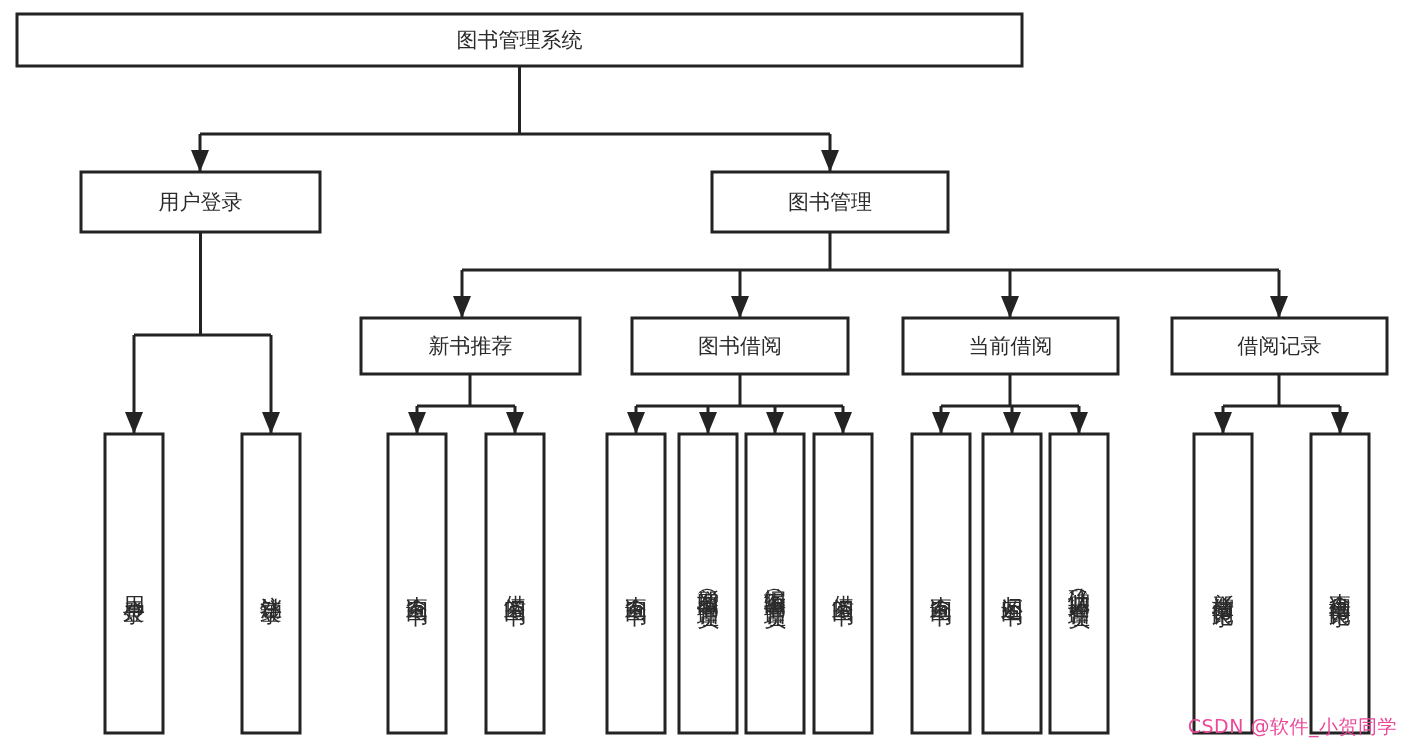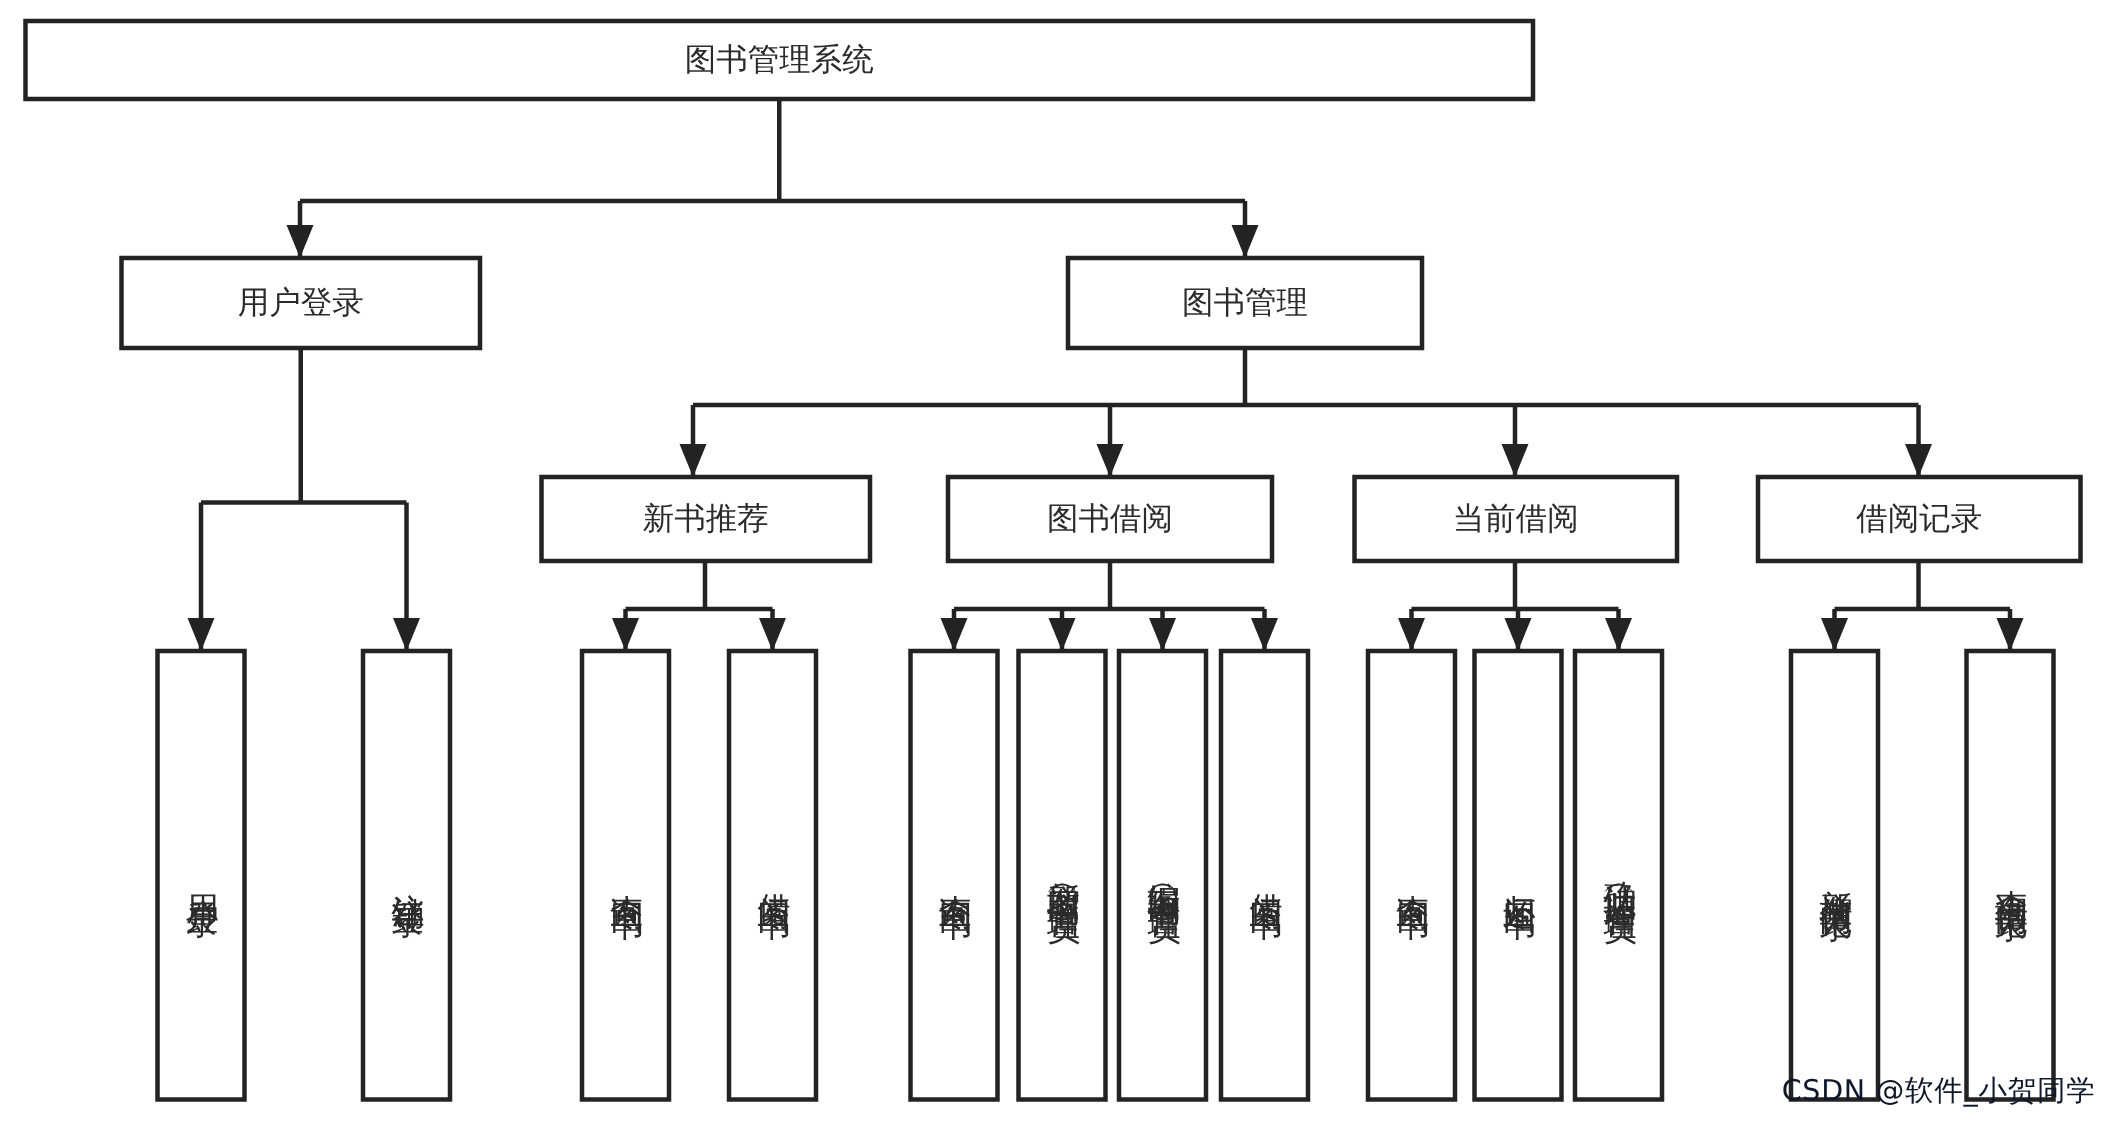--- a/index.html
+++ b/index.html
@@ -60,21 +60,21 @@
     white-space: nowrap;
     pointer-events: none;
     user-select: none;
   }
   .watermark {
     position: absolute;
     right: 8px;
     bottom: 7px;
     font-family: "DejaVu Sans", "Liberation Sans", sans-serif;
     font-size: 19px;
-    color: #0f172a;
+    color: #ec4899;
     letter-spacing: 0.5px;
     white-space: nowrap;
     pointer-events: none;
     user-select: none;
   }
 </style>
 </head>
 <body>
 
 <div id="canvas-wrap">

